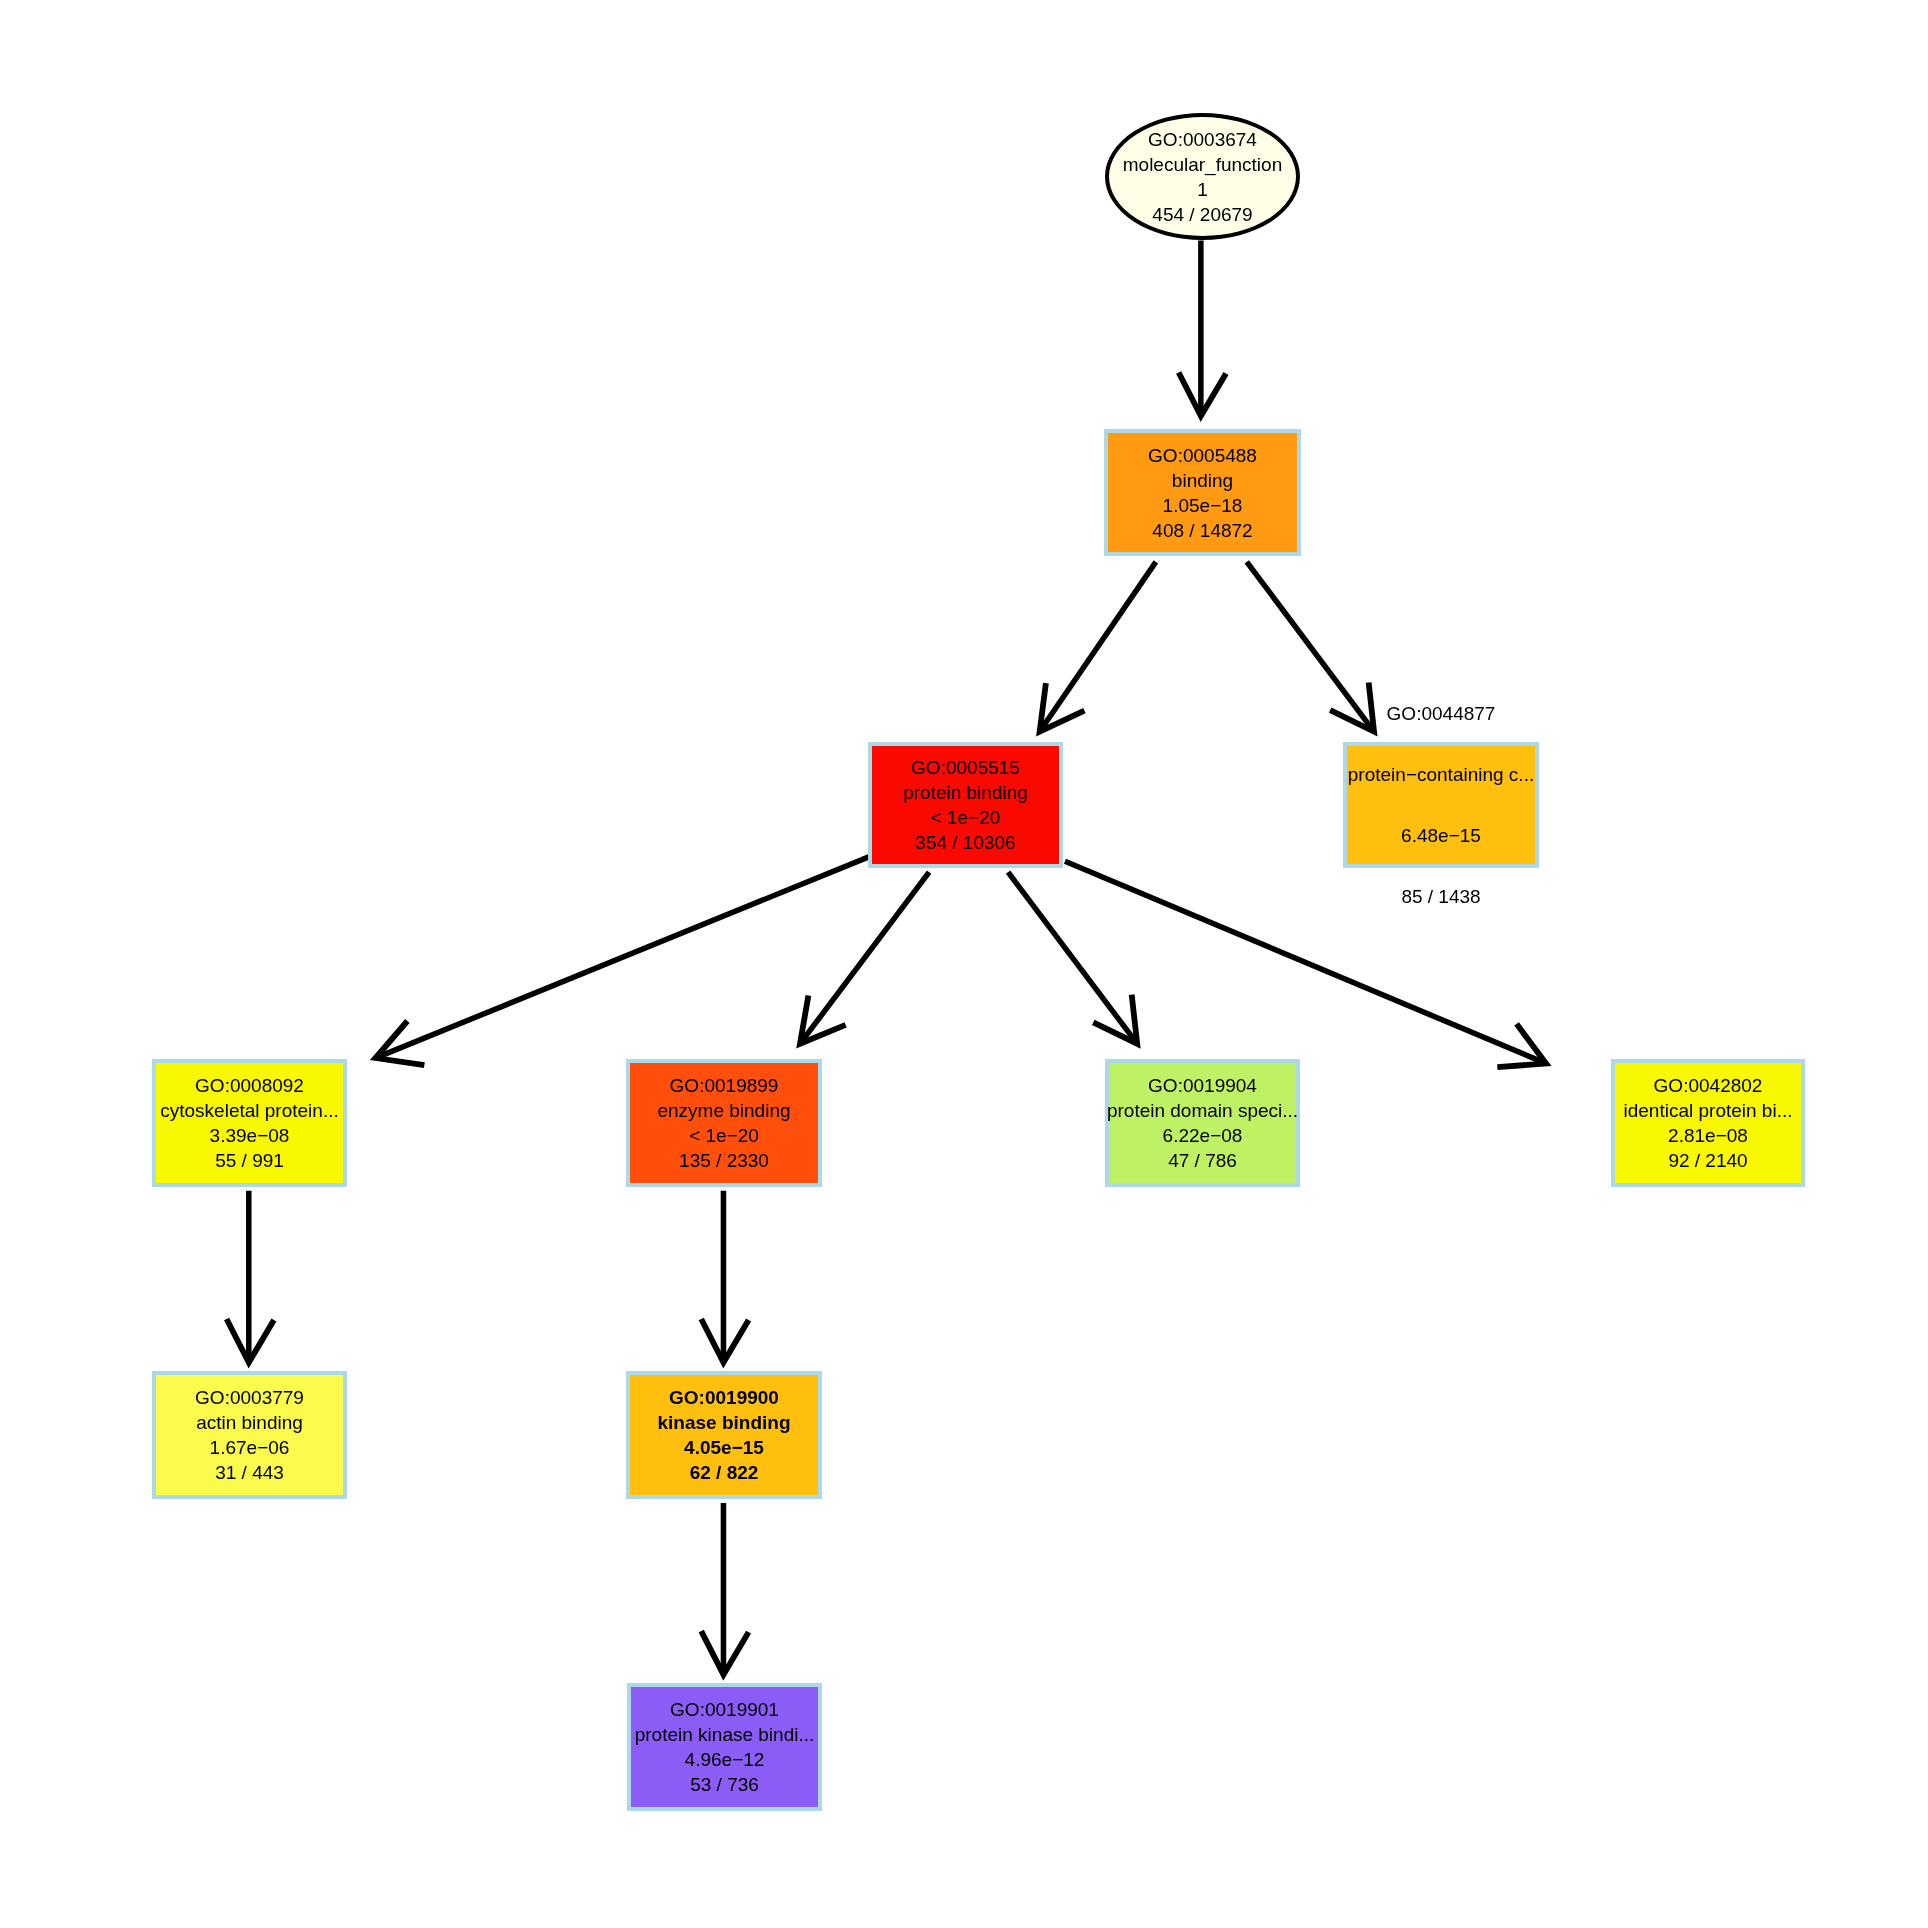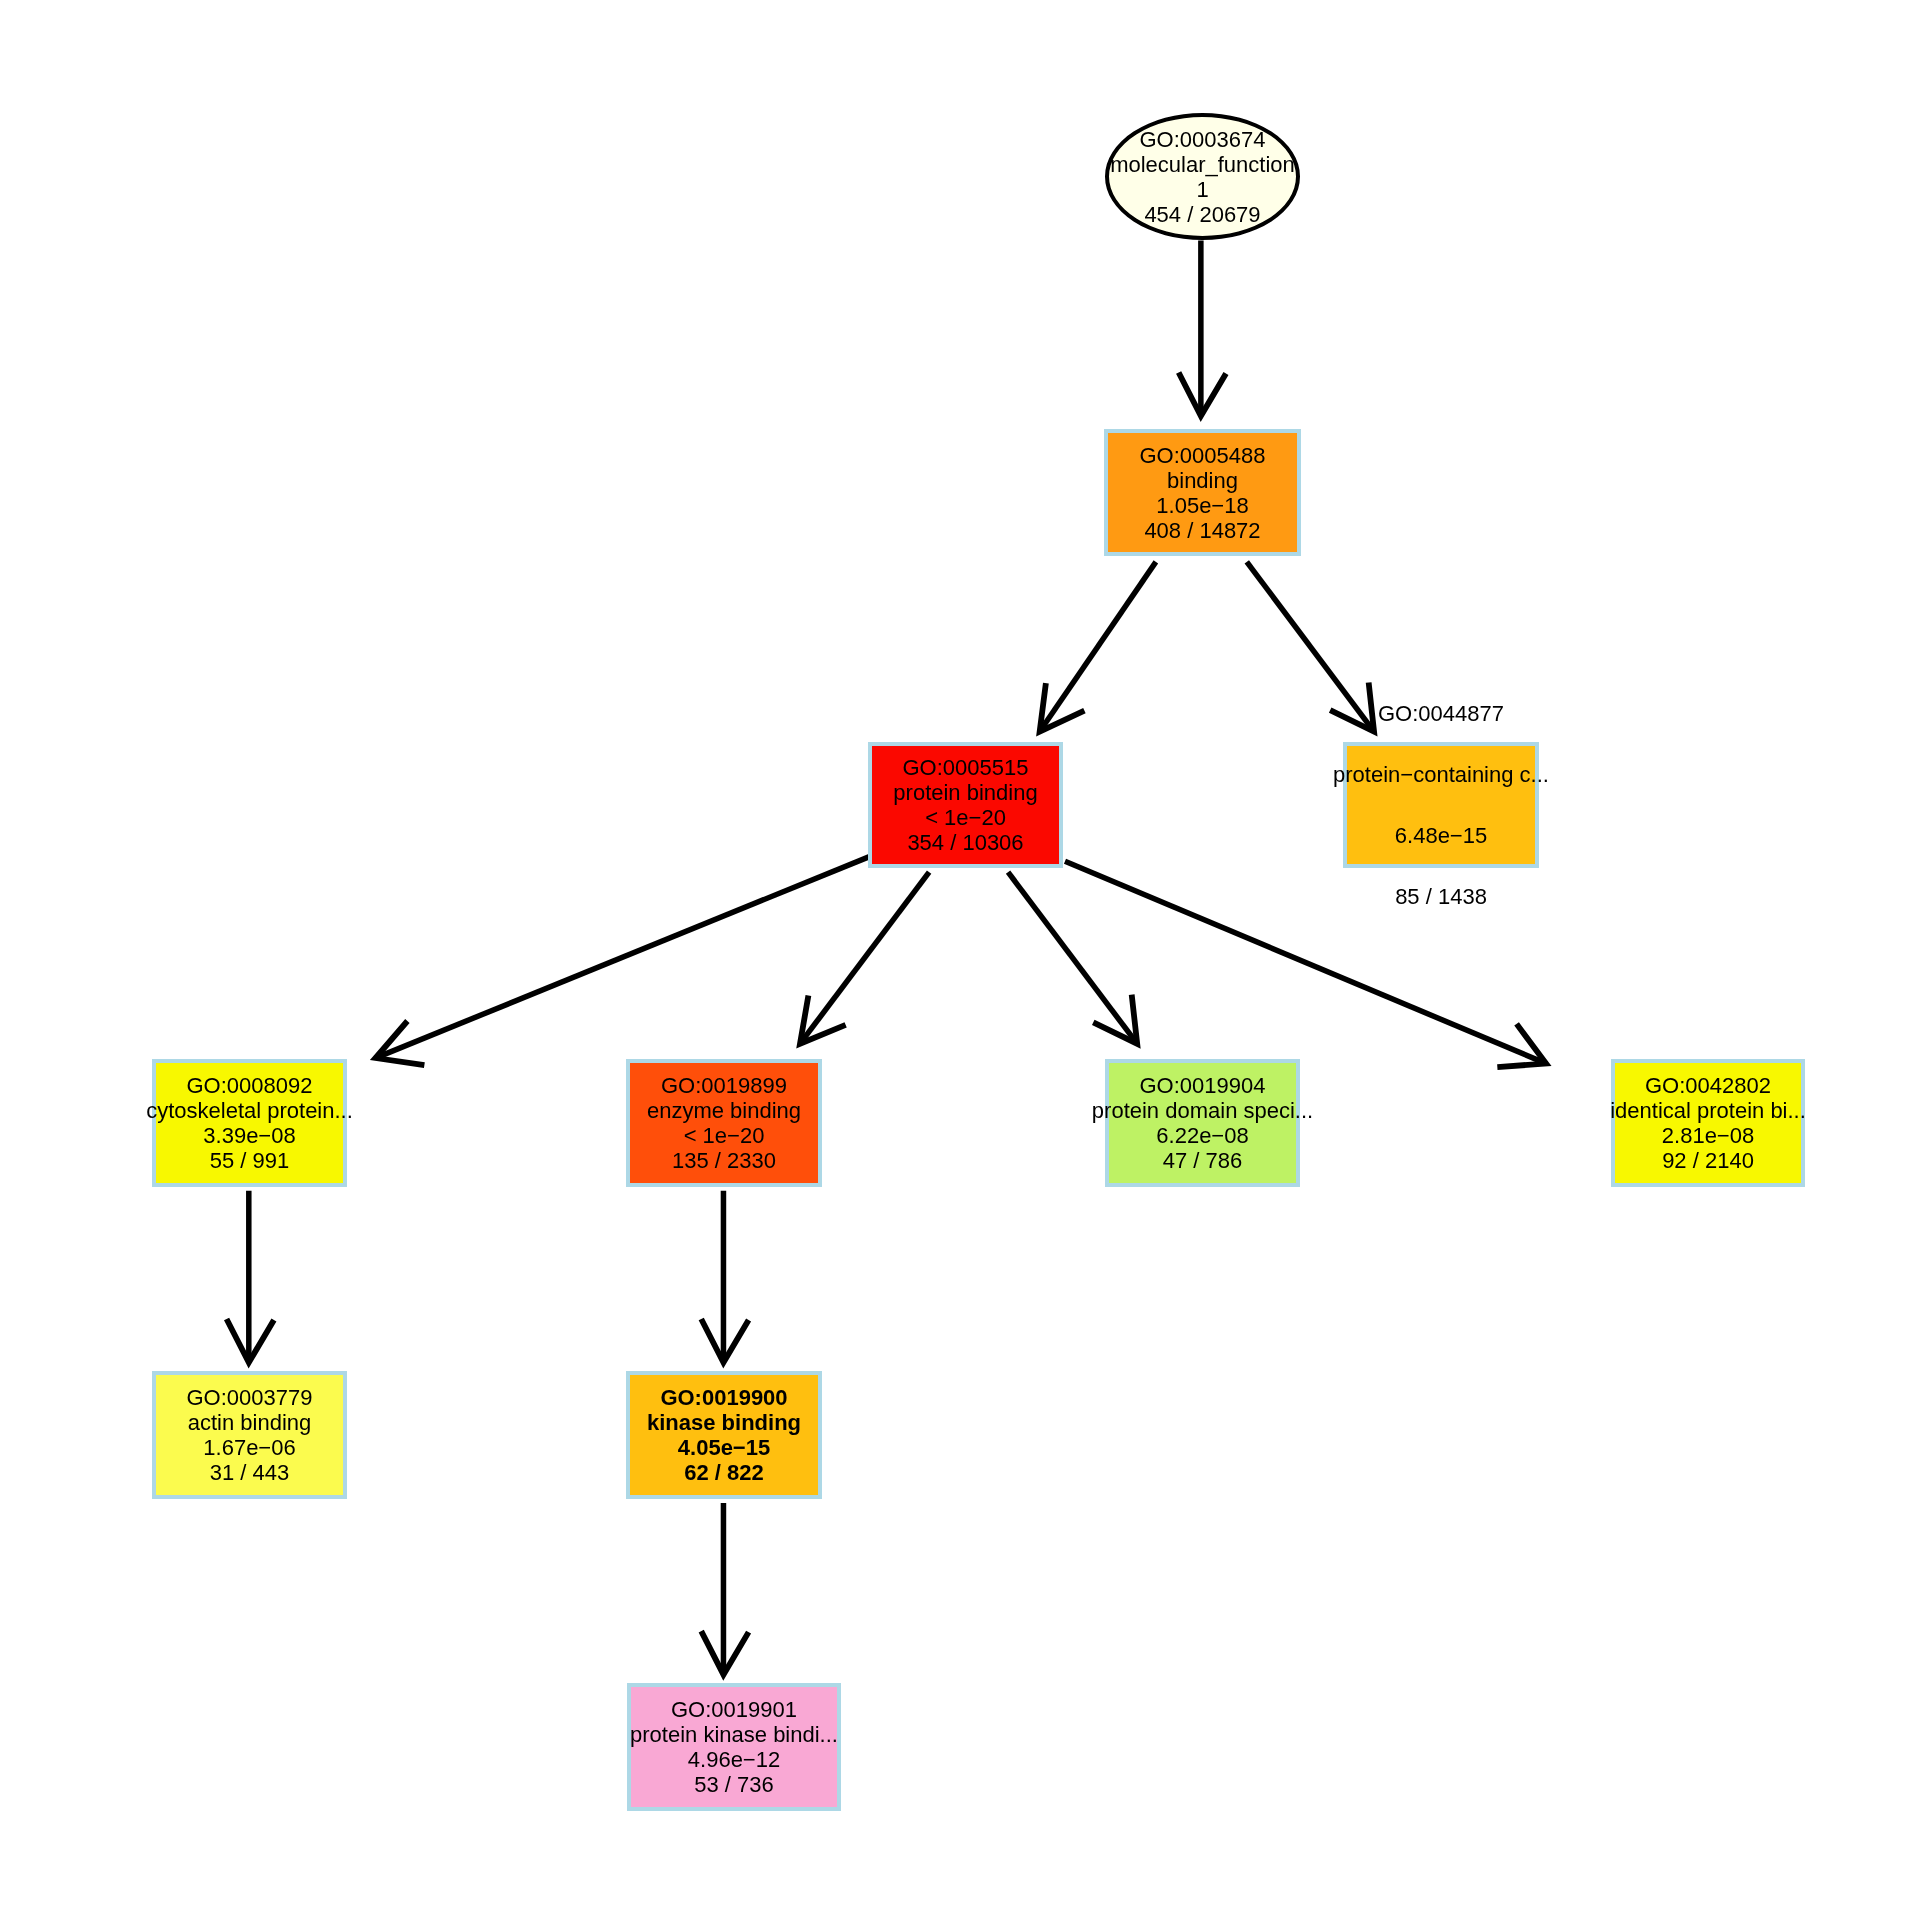--- a/index.html
+++ b/index.html
@@ -22,21 +22,21 @@
     height: 1928px;
   }
   .dag-node {
     position: absolute;
     box-sizing: border-box;
     display: flex;
     flex-direction: column;
     justify-content: center;
     align-items: center;
     text-align: center;
-    font-size: 22px;
+    font-size: 19px;
     line-height: 25px;
     color: #000000;
     white-space: nowrap;
   }
   .dag-node.box {
     border: 4.6px solid #ADD8E6;
   }
   .dag-node.ellipse {
     border: 4.6px solid #000000;
     border-radius: 50%;
@@ -122,21 +122,21 @@
         <div class="node-line">actin binding</div>
         <div class="node-line">1.67e−06</div>
         <div class="node-line">31 / 443</div>
       </div>
       <div class="dag-node box" style="left: 626px; top: 1371px; width: 196px; height: 128px; background: rgb(255, 191, 15); font-weight: bold;">
         <div class="node-line">GO:0019900</div>
         <div class="node-line">kinase binding</div>
         <div class="node-line">4.05e−15</div>
         <div class="node-line">62 / 822</div>
       </div>
-      <div class="dag-node box" style="left: 627px; top: 1683px; width: 214px; height: 128px; background: #f9a8d4;">
+      <div class="dag-node box" style="left: 627px; top: 1683px; width: 195px; height: 128px; background: #8b5cf6;">
         <div class="node-line">GO:0019901</div>
         <div class="node-line">protein kinase bindi...</div>
         <div class="node-line">4.96e−12</div>
         <div class="node-line">53 / 736</div>
       </div>
     </div>
 </div>
 
 
 </body></html>

